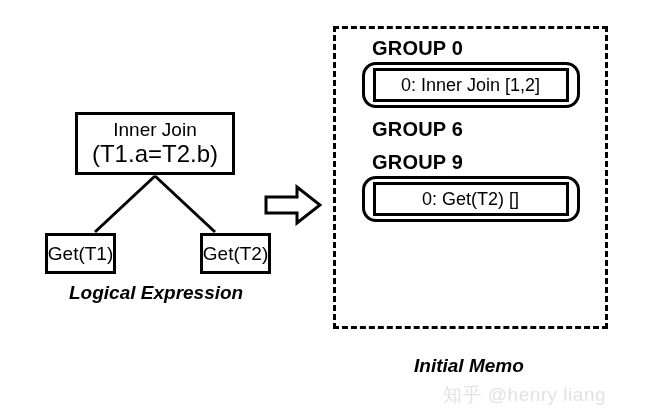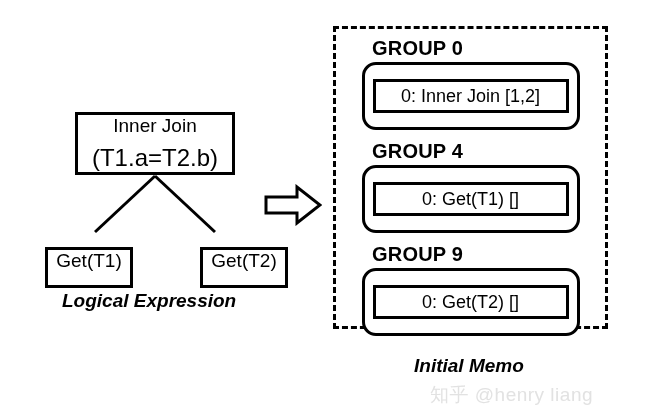--- a/index.html
+++ b/index.html
@@ -31,52 +31,51 @@
   }
 
   .node-box {
     position: absolute;
     border: 3px solid #000;
     background: #fff;
     box-sizing: border-box;
     display: flex;
     flex-direction: column;
     align-items: center;
-    justify-content: space-between;
+    justify-content: center;
     line-height: 1.12;
   }
   .node-root {
     left: 75px;
     top: 112px;
     width: 160px;
     height: 63px;
   }
   .node-root .line1 { font-size: 19px; }
   .node-root .line2 { font-size: 24px; }
 
   .node-leaf {
-    width: 88px;
+    width: 71px;
     height: 41px;
-    top: 247px;
+    top: 233px;
     font-size: 19px;
   }
   .node-leaf-left  { left: 45px; }
   .node-leaf-right { left: 168px; margin-left: 32px; }
 
   .caption {
     position: absolute;
     font-style: italic;
     font-weight: bold;
     font-size: 19px;
     white-space: nowrap;
   }
   .caption-logical {
-    left: 62px;
+    left: 69px;
     top: 282px;
-    margin-top: 8px;
   }
   .caption-memo {
     left: 414px;
     top: 355px;
     text-align: right;
   }
 
   
   .arrow-wrap {
     position: absolute;
@@ -108,21 +107,21 @@
     letter-spacing: 0.2px;
     margin: 0 0 2px 36px;
   }
   .group-0 .group-label { margin-top: 2px; }
   .group-1 .group-label { margin-top: 10px; }
   .group-2 .group-label { margin-top: 10px; }
 
   .group-outer {
     margin: 0 auto;
     width: 218px;
-    height: 68px;
+    height: 46px;
     border: 3px solid #000;
     border-radius: 14px;
     box-sizing: border-box;
     display: flex;
     align-items: center;
     justify-content: center;
     background: #fff;
   }
   .group-inner {
     width: 196px;
@@ -133,21 +132,21 @@
     align-items: center;
     justify-content: center;
     font-size: 18px;
     background: #fff;
     white-space: nowrap;
   }
 
   
   .watermark {
     position: absolute;
-    left: 430px;
+    left: 443px;
     top: 382px;
     font-size: 19px;
     color: #e2e2e2;
     white-space: nowrap;
     letter-spacing: 0.5px;
   }
 </style>
 </head>
 <body>
 
@@ -183,26 +182,21 @@
     <div class="group group-0">
       <div class="group-label">GROUP 0</div>
       <div class="group-outer">
         <div class="group-inner">
           <span>0: Inner Join [1,2]</span>
         </div>
       </div>
     </div>
 
     <div class="group group-1">
-      <div class="group-label">GROUP 4</div>
-      <div class="group-outer">
-        <div class="group-inner">
-          <span>0: Get(T1) []</span>
-        </div>
-      </div>
+      <div class="group-label">GROUP 6</div>
     </div>
 
     <div class="group group-2">
       <div class="group-label">GROUP 9</div>
       <div class="group-outer">
         <div class="group-inner">
           <span>0: Get(T2) []</span>
         </div>
       </div>
     </div>

